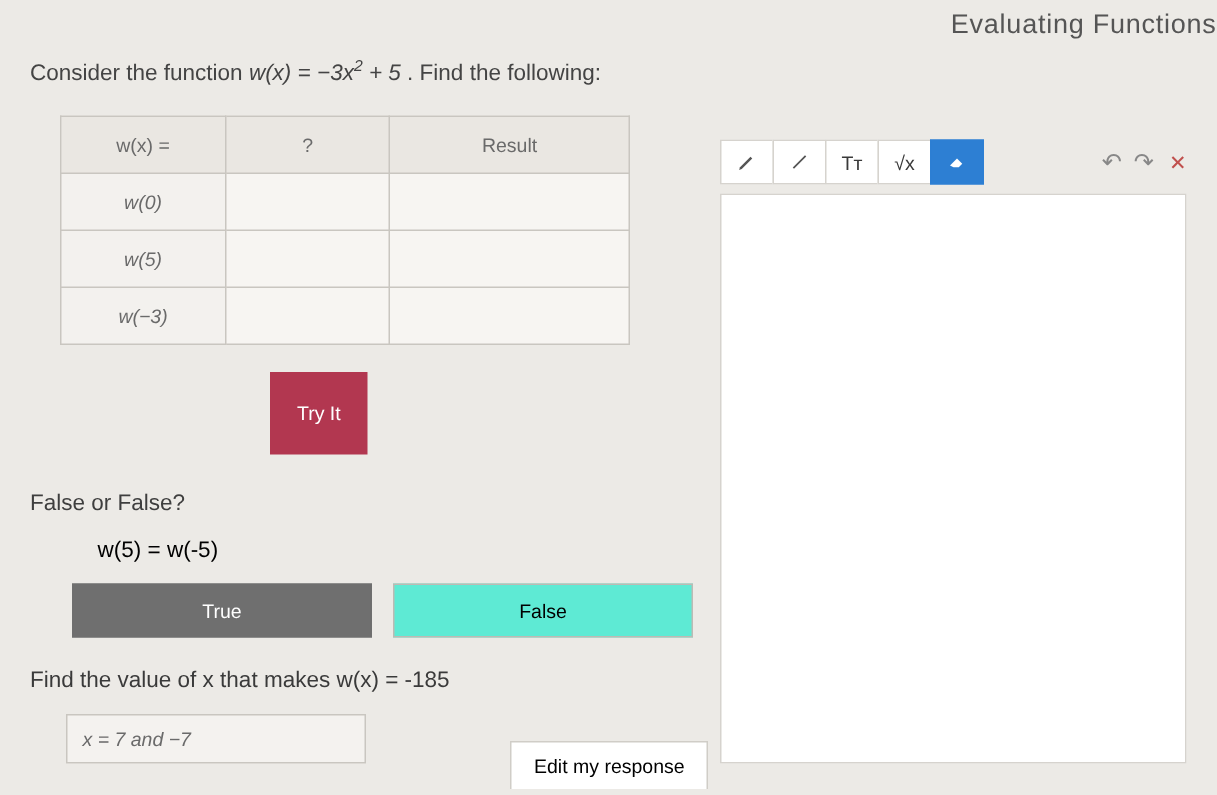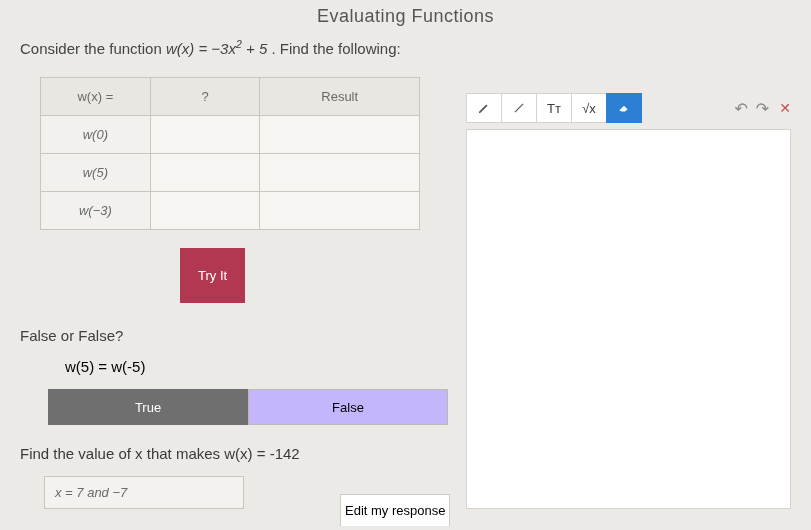--- a/index.html
+++ b/index.html
@@ -6,21 +6,21 @@
   body {
     font-family: Arial, Helvetica, sans-serif;
     background: #eceae6;
     width: 811px;
     height: 530px;
     overflow: hidden;
     color: #3a3a3a;
     position: relative;
   }
   .page-title {
-    text-align: center;
+    text-align: right;
     font-size: 18px;
     color: #555;
     padding: 6px 0 10px;
     letter-spacing: .5px;
   }
   .columns {
     display: flex;
     padding: 0 20px;
     gap: 18px;
     align-items: flex-end;
@@ -71,27 +71,27 @@
     cursor: pointer;
   }
 
   .subhead {
     font-size: 15px;
     color: #3e3e3e;
     margin: 6px 0 14px;
   }
   .eq { font-size: 15px; color: #000000; margin-bottom: 14px; margin-left: 45px; }
 
-  .tf-row { display: flex; margin-bottom: 20px; padding-left: 28px; }
+  .tf-row { display: flex; gap: 14px; margin-bottom: 20px; padding-left: 28px; }
   .tf-btn {
     width: 200px;
     height: 36px;
     font-size: 13px;
     border: 1px solid #bdbab4;
-    background: #c4b5fd;
+    background: #5eead4;
     cursor: pointer;
   }
   .tf-btn.selected {
     background: #6f6f6f;
     color: #fff;
     border-color: #6f6f6f;
   }
 
   .find-line { font-size: 15px; margin-bottom: 14px; }
   .answer-box {
@@ -139,21 +139,21 @@
     border: 1px solid #d6d3ce;
   }
 
   .edit-response {
     position: absolute;
     bottom: 4px;
     left: 340px;
     background: #fff;
     border: 1px solid #d0cdc7;
     border-bottom: none;
-    padding: 8px 4px;
+    padding: 8px 15px;
     font-size: 13px;
     cursor: pointer;
   }
 </style>
 </head>
 <body>
 
 <div class="page-title">Evaluating Functions</div>
 
 <div class="columns">
@@ -199,21 +199,21 @@
     <button class="try-it">Try It</button>
 
     <div class="subhead">False or False?</div>
     <div class="eq">w(5) = w(-5)</div>
 
     <div class="tf-row">
       <button class="tf-btn selected">True</button>
       <button class="tf-btn">False</button>
     </div>
 
-    <div class="find-line">Find the value of x that makes w(x) = -142</div>
+    <div class="find-line">Find the value of x that makes w(x) = -185</div>
     <div class="answer-box">x = 7 and −7</div>
 
   </div>
 
   <div class="right-col">
     <div class="toolbar">
       <div class="tool">
         <svg viewBox="0 0 24 24">
             <path d="M3 21l3-1 12-12-2-2L4 18l-1 3z" fill="#555"></path>
           </svg>

